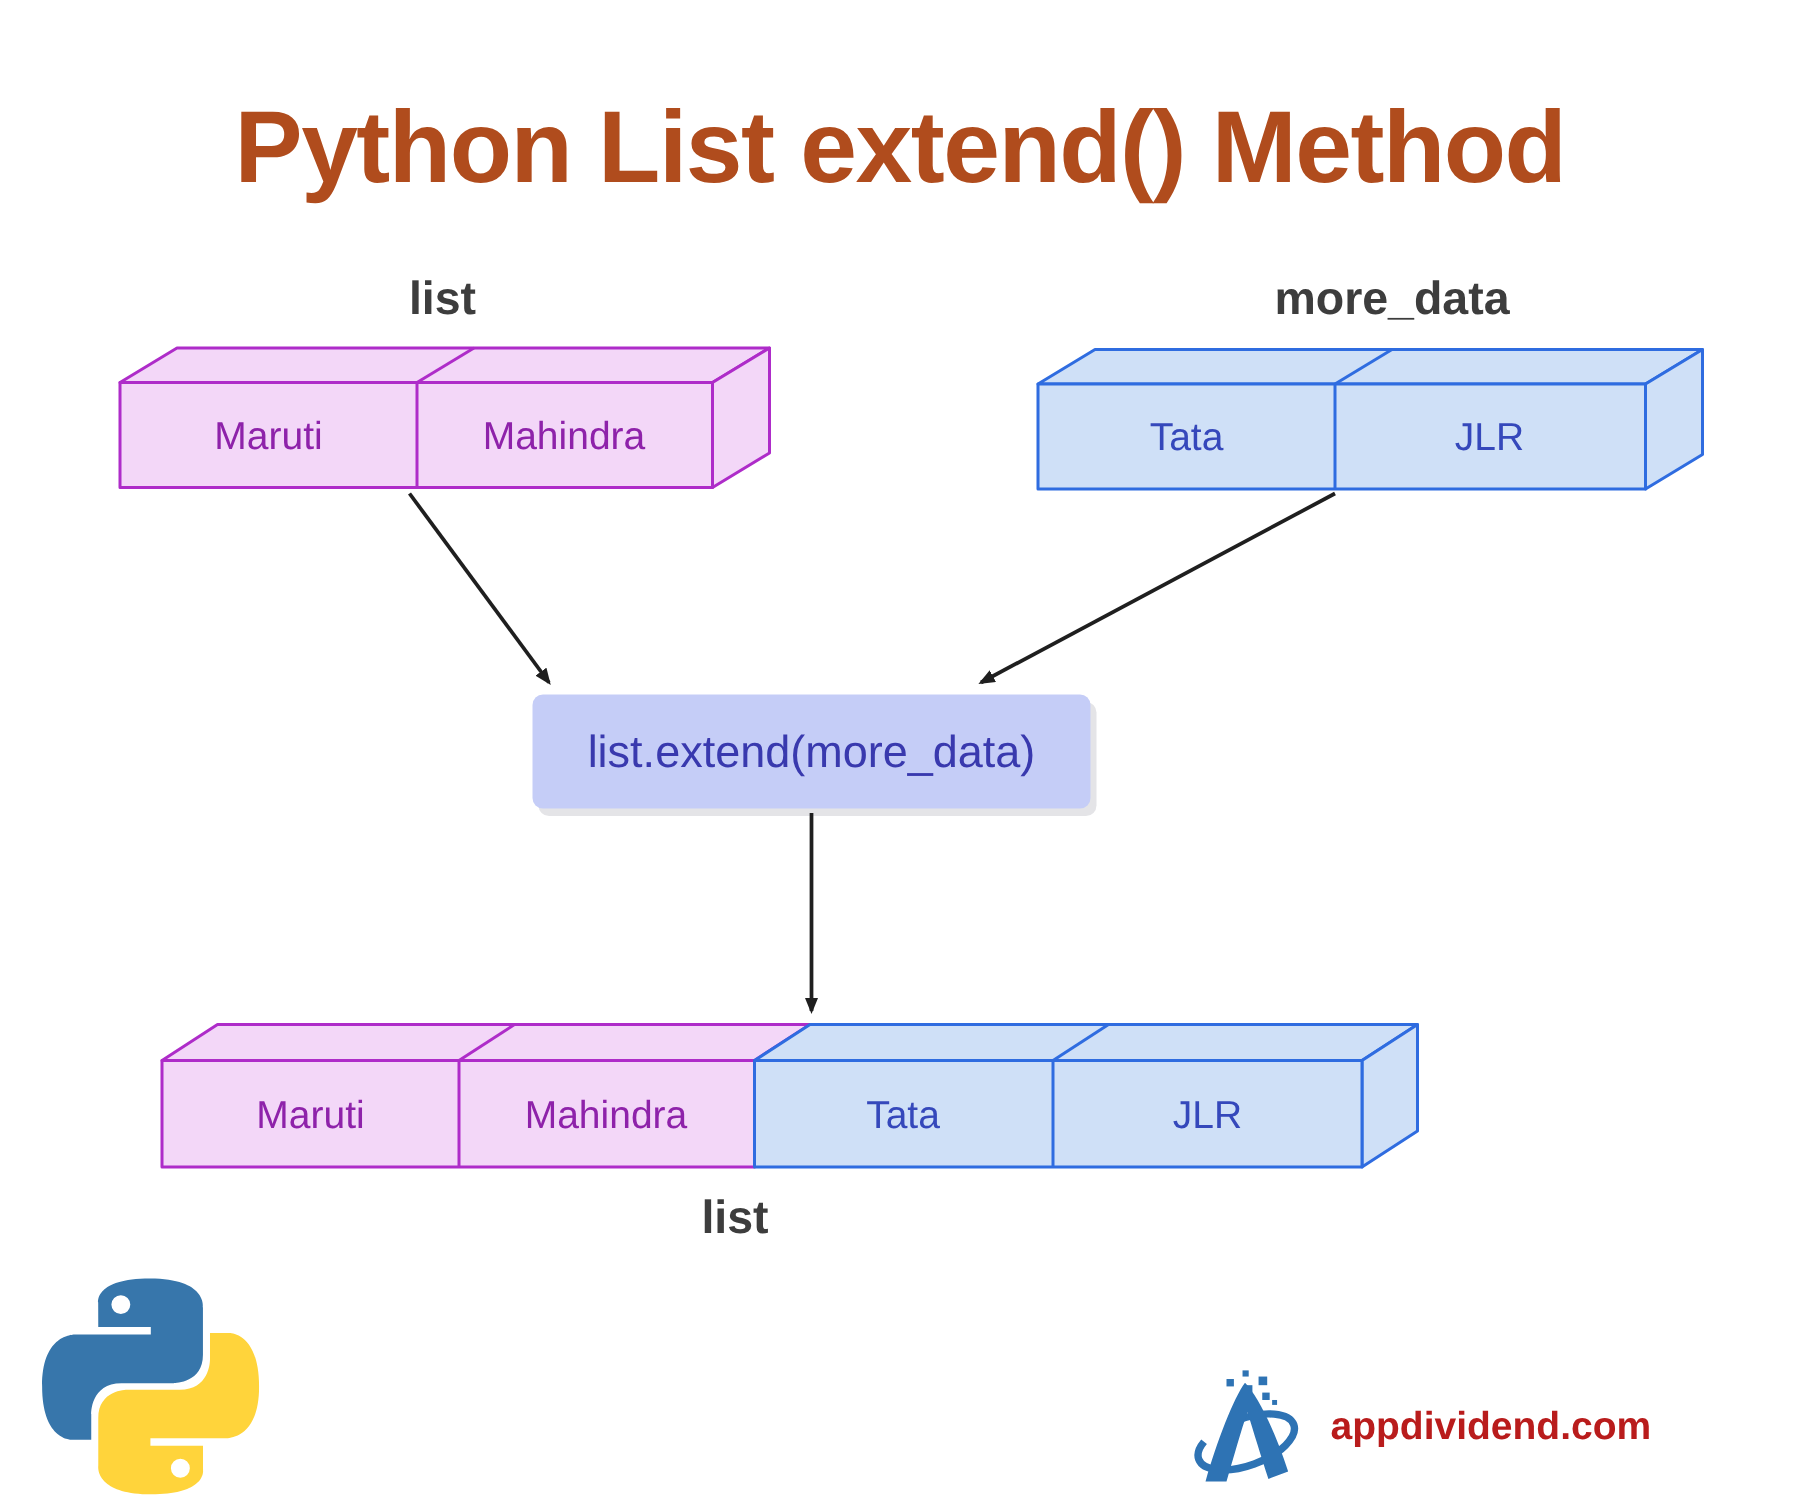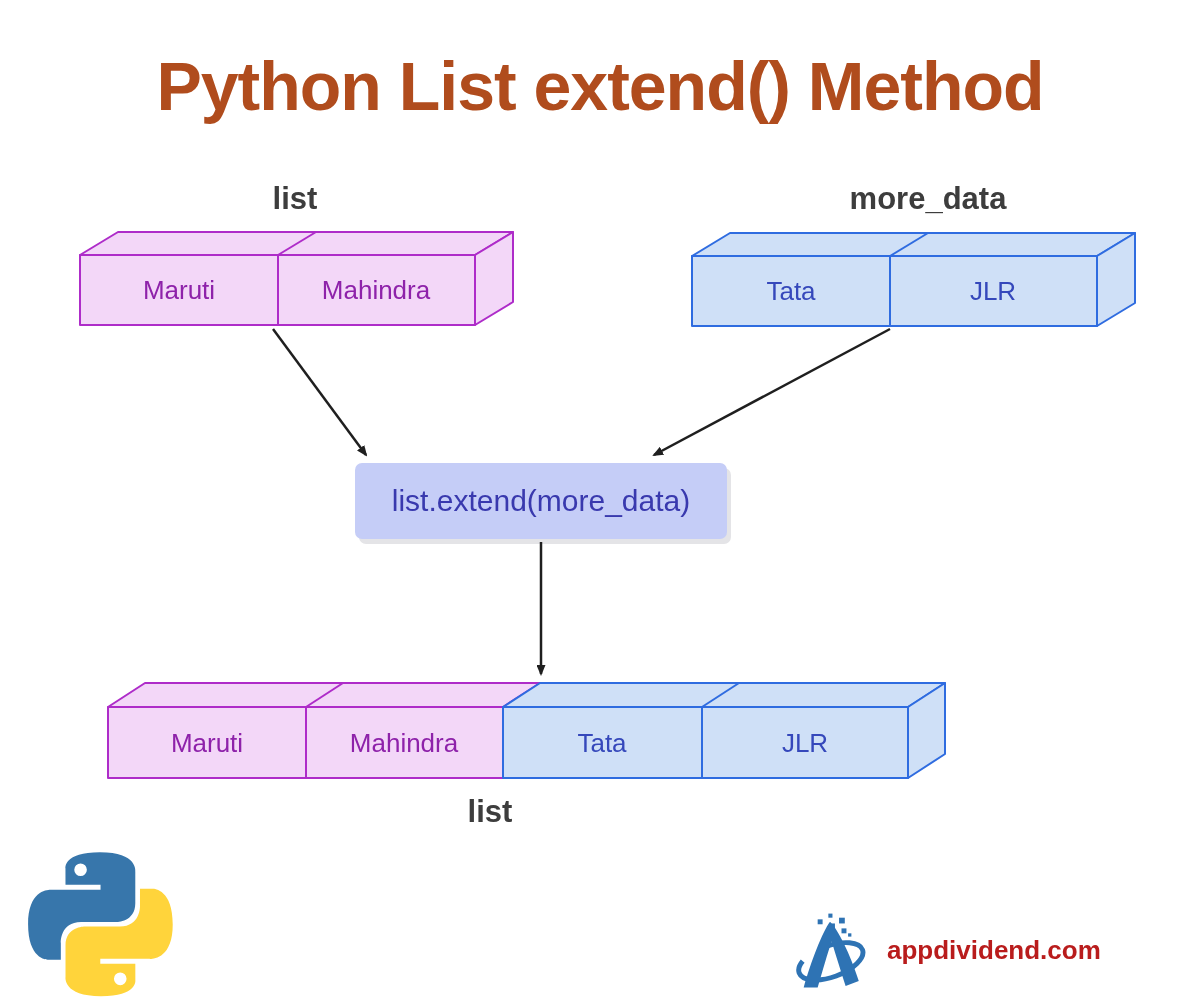--- a/index.html
+++ b/index.html
@@ -7,21 +7,21 @@
     position: relative;
     width: 1200px;
     height: 1000px;
     background: #ffffff;
     overflow: hidden;
     font-family: "Liberation Sans", "DejaVu Sans", sans-serif;
   }
   .title {
     position: absolute;
     top: 42px; left: 0; right: 0;
-    margin: 0;
+    margin: 12px;
     text-align: center;
     font-size: 68px;
     line-height: 1.3;
     font-weight: 800;
     color: #b04c1d;
     letter-spacing: -1px;
   }
   svg.diagram {
     position: absolute;
     left: 0; top: 0;

